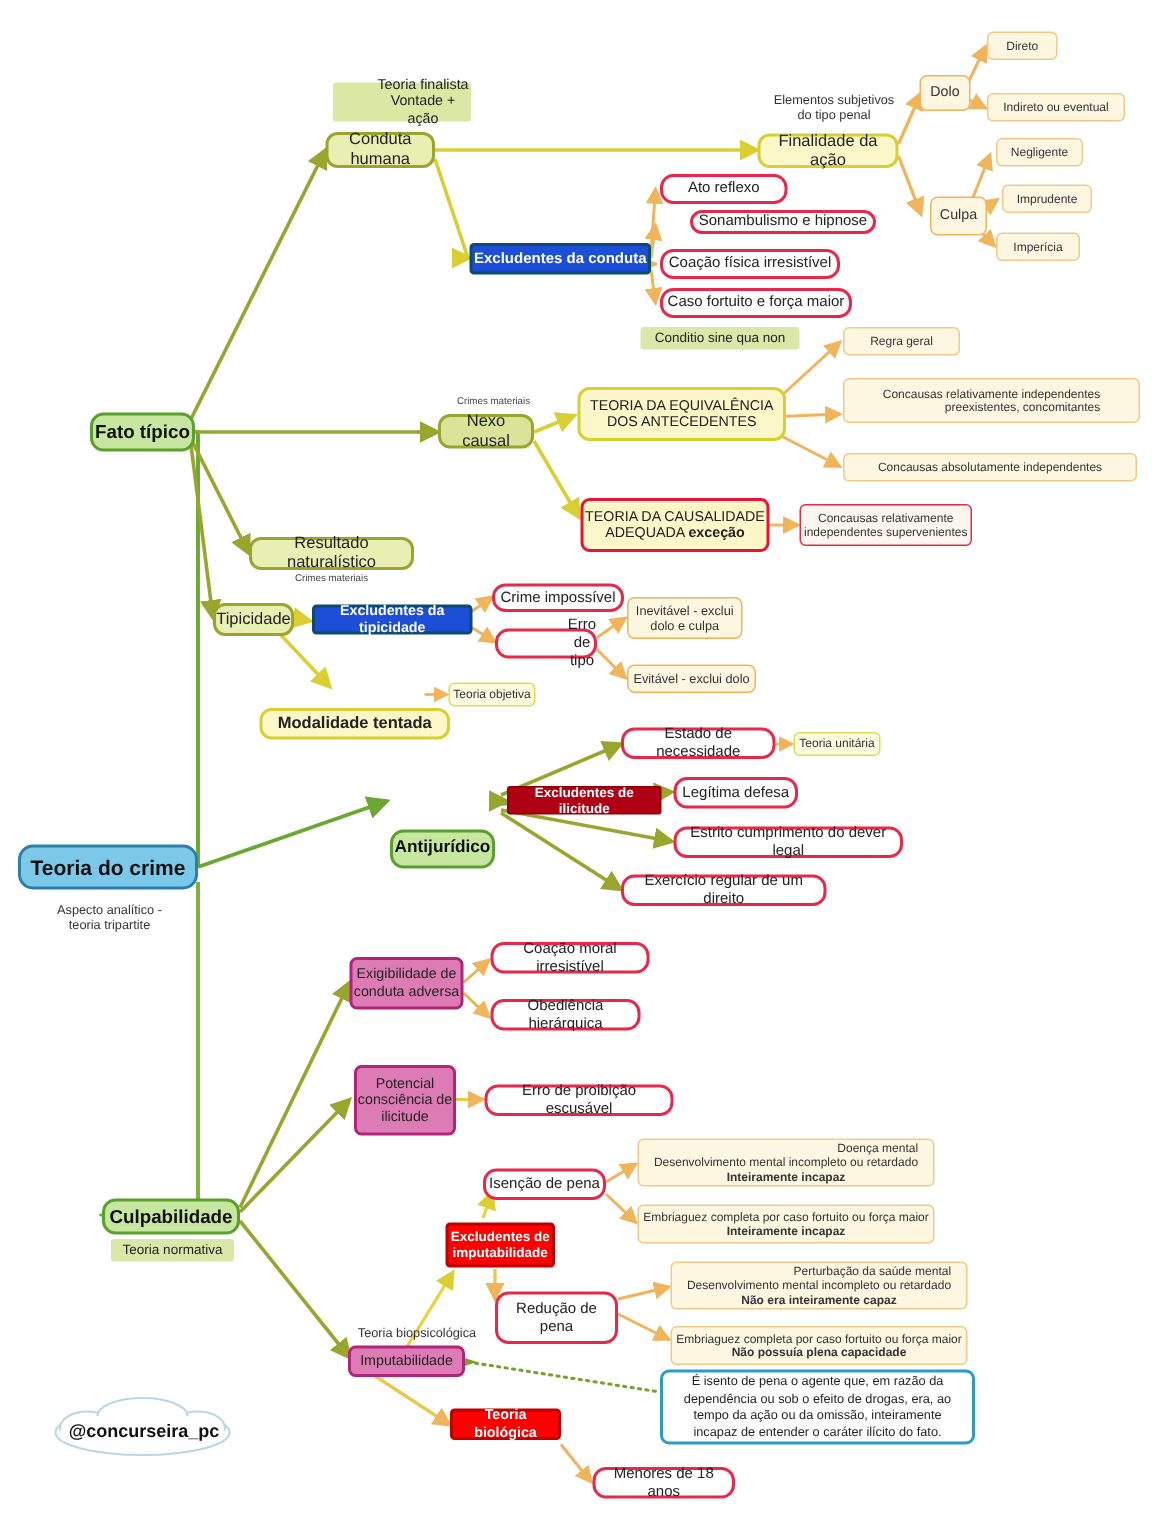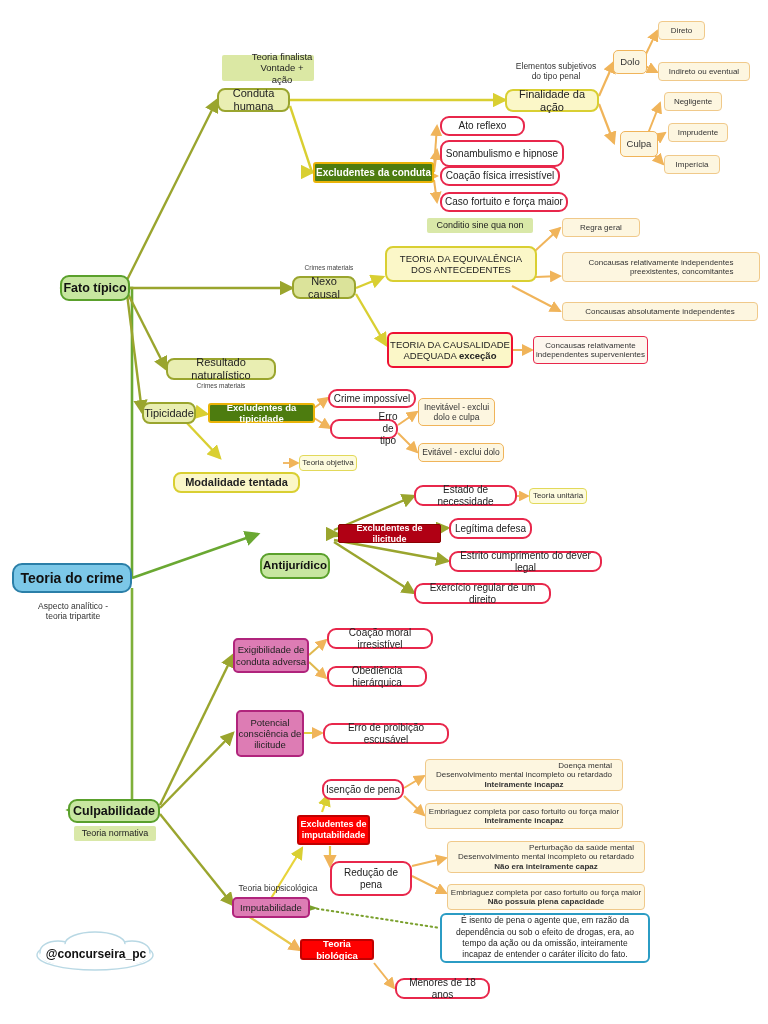--- a/index.html
+++ b/index.html
@@ -23,21 +23,21 @@
   .yellow-thin{background:#fdfbdd;border:1.5px solid #e2d95a;border-radius:4px;
                font-size:8px;color:#333;}
   .cream{background:#fdf6e0;border:1px solid #f0c98a;border-radius:4px;
          font-size:8px;color:#333;text-align:right;}
   .cream-b{background:#fdf6e0;border:1.5px solid #f0b45a;border-radius:5px;
            font-size:8.5px;color:#333;}
   .whitered{background:#ffffff;border:2px solid #e8274b;border-radius:9px;
             font-size:10px;color:#222;}
   .creamred{background:#fdf6ee;border:1.5px solid #e8274b;border-radius:4px;
             font-size:8px;color:#333;}
-  .red-solid{background:#4d7c0f;border:2px solid #eab308;border-radius:3px;
+  .red-solid{background:#1d4ed8;border:2px solid #0c4a6e;border-radius:3px;
              font-weight:bold;font-size:10px;color:#ffffff;}
   .red-solid2{background:#fe0000;border:2px solid #c00000;border-radius:3px;
               font-weight:bold;font-size:9px;color:#ffffff;}
   .darkred{background:#b00014;border:1px solid #8b0000;border-radius:2px;
            font-weight:bold;font-size:9px;color:#ffffff;}
   .redborder-yellow{background:#fbf7c8;border:2.5px solid #ee1133;border-radius:6px;
                     font-size:10px;color:#222;}
   .pink{background:#dd7cb4;border:2px solid #b0247c;border-radius:5px;
         font-size:10px;color:#222;}
   .blue-main{background:#7cc8e8;border:2px solid #2b7fa8;border-radius:10px;
@@ -214,41 +214,41 @@
 <div class="node cream" style="left:664px;top:155px;width:56px;height:19px;">
   <span>Imperícia</span>
 </div>
 
 <div class="node red-solid" style="left:313px;top:162px;width:121px;height:21px;">
   <span>Excludentes da conduta</span>
 </div>
 <div class="node whitered" style="left:440px;top:116px;width:85px;height:20px;">
   <span>Ato reflexo</span>
 </div>
-<div class="node whitered" style="left:440px;top:140px;width:124px;height:27px;">
+<div class="node whitered" style="left:460px;top:140px;width:124px;height:16px;">
   <span>Sonambulismo e hipnose</span>
 </div>
 <div class="node whitered" style="left:440px;top:166px;width:120px;height:20px;">
   <span>Coação física irresistível</span>
 </div>
 <div class="node whitered" style="left:440px;top:192px;width:128px;height:20px;">
   <span>Caso fortuito e força maior</span>
 </div>
 
 <div class="node tinylabel" style="left:290px;top:263px;width:78px;height:10px;font-size:6.5px;">
   <span>Crimes materiais</span>
 </div>
 <div class="node olive-dark" style="left:292px;top:276px;width:64px;height:23px;">
   <span>Nexo causal</span>
 </div>
 <div class="node greenlabel" style="left:427px;top:218px;width:106px;height:15px;">
   <span>Conditio sine qua non</span>
 </div>
 
-<div class="node yellow" style="left:385px;top:246px;width:152px;height:36px;white-space:pre-line;font-size:9.5px;">
+<div class="node yellow" style="left:385px;top:258px;width:139px;height:36px;white-space:pre-line;font-size:9.5px;">
   <span>TEORIA DA EQUIVALÊNCIA
 DOS ANTECEDENTES</span>
 </div>
 <div class="node cream" style="left:562px;top:218px;width:78px;height:19px;">
   <span>Regra geral</span>
 </div>
 <div class="node cream" style="left:562px;top:252px;width:198px;height:30px;white-space:pre-line;">
   <span>Concausas relativamente independentes
 preexistentes, concomitantes</span>
 </div>

